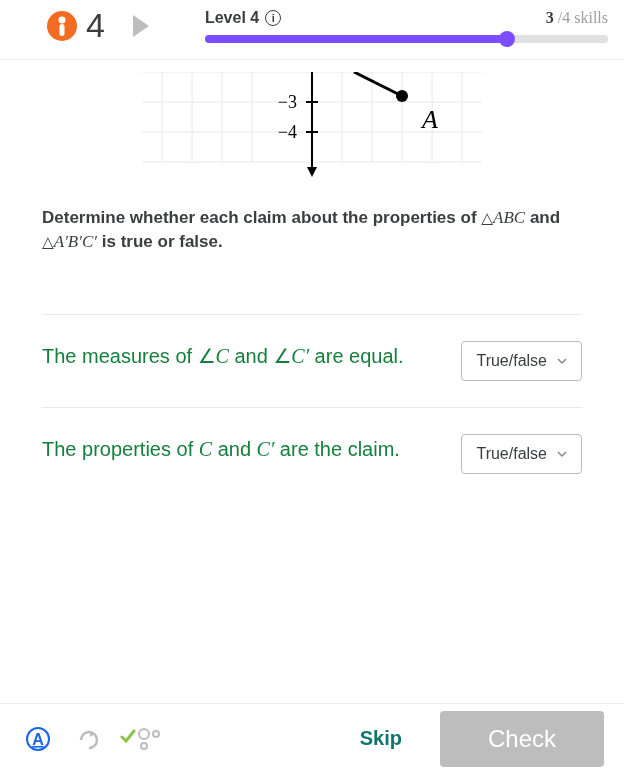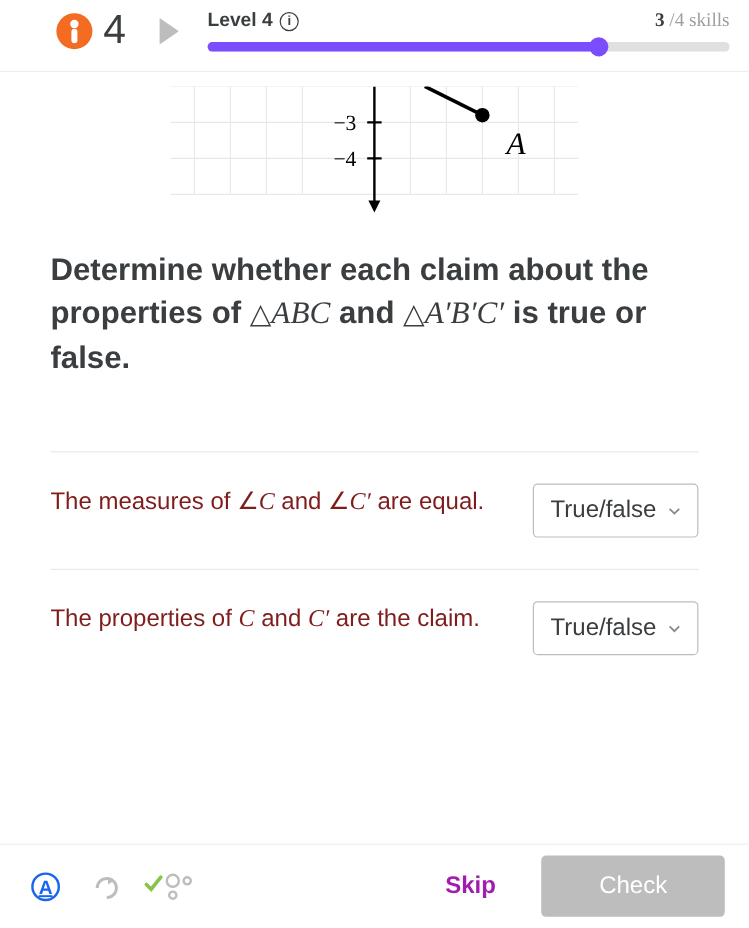--- a/index.html
+++ b/index.html
@@ -2,47 +2,47 @@
 <html><head>
 <meta charset="utf-8">
 <style>
   * { box-sizing: border-box; margin: 0; padding: 0; }
   body { font-family: -apple-system, BlinkMacSystemFont, "Segoe UI", Helvetica, Arial, sans-serif; width: 624px; height: 773px; overflow: hidden; background: #fff; color: #3b3e40; position: relative; }
   .header { display: flex; align-items: center; padding: 6px 16px 14px 16px; border-bottom: 1px solid #eee; }
   .streak-wrap { display: flex; align-items: center; gap: 8px; margin-right: 28px; margin-left: 30px; }
   .streak-icon { width: 32px; height: 32px; }
   .streak-num { font-size: 34px; color: #3b3e40; font-weight: 400; }
   .play-icon { width: 0; height: 0; border-left: 16px solid #bdbdbd; border-top: 11px solid transparent; border-bottom: 11px solid transparent; margin-right: 24px; }
-  .level-block { flex: 1; }
+  .level-block { flex: 1; margin-left: 32px; }
   .level-row { display: flex; justify-content: space-between; align-items: center; font-size: 16px; color: #3b3e40; margin-bottom: 8px; }
   .level-left { display: flex; align-items: center; gap: 6px; font-weight: 700; }
   .info-icon { width: 16px; height: 16px; border: 1.5px solid #3b3e40; border-radius: 50%; display: inline-flex; align-items: center; justify-content: center; font-size: 11px; font-weight: 700; }
   .skills { color: #9e9e9e; font-size: 16px; font-family: Liberation Serif, serif; }
   .skills b { color: #3b3e40; font-weight: 700; }
   .progress-bar { position: relative; height: 8px; background: #e0e0e0; border-radius: 4px; }
   .progress-fill { position: absolute; left: 0; top: 0; height: 8px; background: #7c4dff; border-radius: 4px; width: 75%; }
   .progress-thumb { position: absolute; top: -4px; width: 16px; height: 16px; background: #7c4dff; border-radius: 50%; left: calc(75% - 8px); }
   .graph-area { display: flex; justify-content: center; padding: 12px 0 24px 0; }
   .graph-svg { width: 340px; height: 110px; }
   .content { padding: 0 42px; }
-  .question { font-size: 26px; line-height: 1.4; color: #3b3e40; font-weight: 600; margin-bottom: 60px; }
+  .question { font-size: 17px; line-height: 1.4; color: #3b3e40; font-weight: 600; margin-bottom: 60px; }
   .math { font-family: "Times New Roman", Georgia, serif; font-style: italic; font-weight: 400; }
   .triangle-sym { font-style: normal; font-size: 0.9em; }
   .claim-row { display: flex; justify-content: space-between; align-items: flex-start; padding: 26px 0; border-top: 1px solid #e8e8e8; gap: 20px; }
-  .claim-text { font-size: 20px; color: #7f1d1d; flex: 1; line-height: 1.5; }
-  .claim-select { border: 1px solid #bdbdbd; border-radius: 4px; padding: 10px 14px; font-size: 20px; color: #3b3e40; display: flex; align-items: center; gap: 10px; cursor: pointer; background: #fff; white-space: nowrap; }
+  .claim-text { font-size: 20px; color: #15803d; flex: 1; line-height: 1.5; }
+  .claim-select { border: 1px solid #bdbdbd; border-radius: 4px; padding: 10px 14px; font-size: 16px; color: #3b3e40; display: flex; align-items: center; gap: 10px; cursor: pointer; background: #fff; white-space: nowrap; }
   .chev { width: 10px; height: 10px; }
   .footer { position: absolute; bottom: 0; left: 0; right: 0; height: 70px; border-top: 1px solid #eee; display: flex; align-items: center; padding: 0 20px; background: #fff; gap: 14px; }
   .tool-btn { width: 36px; height: 36px; display: flex; align-items: center; justify-content: center; color: #9e9e9e; cursor: pointer; border-radius: 50%; }
   .tool-btn.active { color: #1865f2; }
   .dots-grp { display: flex; align-items: center; gap: 4px; }
   .dots-grp svg { width: 40px; height: 24px; }
   .spacer { flex: 1; }
-  .skip-btn { font-size: 20px; color: #a21caf; font-weight: 700; background: none; border: none; cursor: pointer; margin-right: 24px; }
-  .check-btn { font-size: 20px; color: #fff; background: #bdbdbd; border: none; border-radius: 4px; padding: 14px 48px; cursor: pointer; font-weight: 500; }
+  .skip-btn { font-size: 20px; color: #0f766e; font-weight: 700; background: none; border: none; cursor: pointer; margin-right: 24px; }
+  .check-btn { font-size: 24px; color: #fff; background: #bdbdbd; border: none; border-radius: 4px; padding: 14px 48px; cursor: pointer; font-weight: 500; }
   .angle-sym { font-style: normal; }
 </style>
 </head>
 <body>
 
 <div class="header">
   <div class="streak-wrap">
     <svg class="streak-icon" viewBox="0 0 32 32">
       <circle cx="16" cy="16" r="15" fill="#f36c22"></circle>
       <circle cx="16" cy="10" r="3.5" fill="#fff"></circle>

